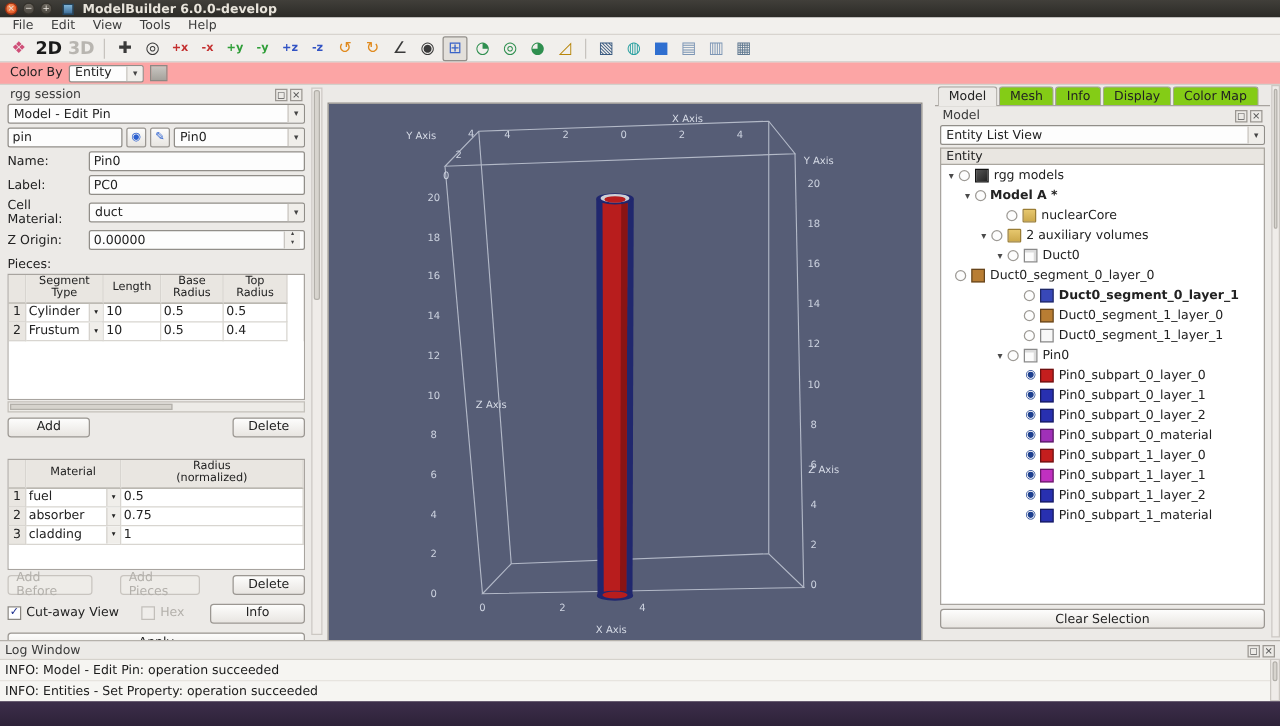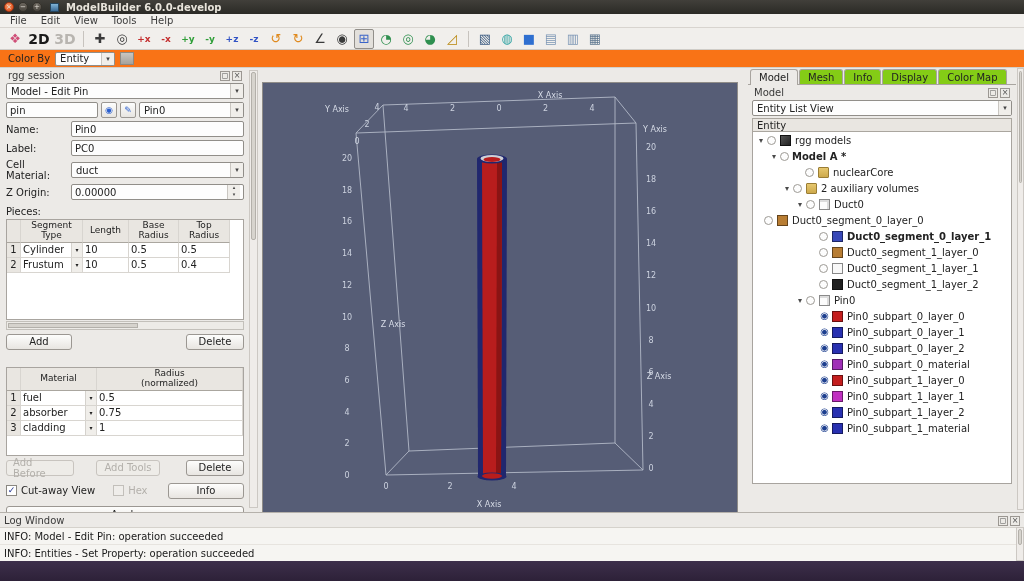--- a/index.html
+++ b/index.html
@@ -19,21 +19,21 @@
   .menu-item{padding:0 7px;color:#3c3c3c;}
 
   
   .toolbar{position:absolute;left:0;top:28px;width:100%;height:22px;background:#f1efec;border-bottom:1px solid #cfccc7;display:flex;align-items:center;padding-left:4px;}
   .tbtn{height:20px;min-width:20px;display:inline-flex;align-items:center;justify-content:center;font-size:13px;margin:0 1px;border:1px solid transparent;border-radius:2px;cursor:default;}
   .tbtn.tsmall{font-size:9px;font-weight:bold;}
   .tbtn.tbig{font-size:14px;font-weight:bold;color:#1a1a1a;min-width:24px;}
   .tbtn.tdis{color:#b8b5b0;}
   .tbtn.pressed{border-color:#928f8a;background:#e3e0db;}
   .tsep{width:1px;height:16px;background:#c7c3be;margin:0 5px;display:inline-block;}
-  .toolbar2{position:absolute;left:0;top:50px;width:100%;height:18px;background:#f97316;border-bottom:1px solid #d3d0ca;display:flex;align-items:center;padding-left:8px;gap:5px;}
+  .toolbar2{position:absolute;left:0;top:50px;width:100%;height:18px;background:#fca5a5;border-bottom:1px solid #d3d0ca;display:flex;align-items:center;padding-left:8px;gap:5px;}
   .rep-icon{width:14px;height:13px;background:linear-gradient(#c9c6c1,#a5a29c);border:1px solid #8c8984;}
 
   
   .combo{display:flex;align-items:center;background:#fdfdfd;border:1px solid #918e89;border-radius:2px;height:16px;padding-left:4px;overflow:hidden;white-space:nowrap;}
   .combo .arr{margin-left:auto;width:13px;align-self:stretch;border-left:1px solid #c9c6c1;display:flex;align-items:center;justify-content:center;font-size:7px;color:#444;background:#f0eeea;flex:none;}
   .tinput{background:#fdfdfd;border:1px solid #918e89;border-radius:2px;height:16px;display:flex;align-items:center;padding:0 3px;overflow:hidden;}
   .btn{background:linear-gradient(#fdfdfc,#e8e5e1);border:1px solid #9b9792;border-radius:3px;height:16px;display:inline-flex;align-items:center;justify-content:center;padding:0 6px;}
   .btn.disabled{color:#b3b0ab;border-color:#c8c4bf;background:#eeece8;}
   .cb{width:11px;height:11px;border:1px solid#8a8781;background:#fff;font-size:9px;line-height:9px;text-align:center;color:#1d2f8f;flex:none;}
   .cb.off{color:transparent;}
@@ -300,21 +300,21 @@
               <span class="carr">▾</span>
             </span>
             <span class="pcell">1</span>
           </div>
         </div>
       <div class="tfill" style="height:19px"></div>
     </div>
 
     <div class="btnrow">
       <span class="btn disabled" style="width:68px">Add Before</span>
-      <span class="btn disabled" style="width:64px;margin-left:22px">Add Tools</span>
+      <span class="btn disabled" style="width:64px;margin-left:22px">Add Pieces</span>
       <span class="btn" style="width:58px;margin-left:auto">Delete</span>
     </div>
 
     <div class="checkrow">
       <span class="cb">✓</span>
       <span>Cut-away View</span>
       <span class="cb off dis" style="margin-left:14px"></span>
       <span style="color:#b3b0ab">Hex</span>
       <span class="btn" style="width:76px;margin-left:auto">Info</span>
     </div>
@@ -459,26 +459,20 @@
             <span class="circ"></span>
             <span class="t-ico sw" style="background: rgb(184, 125, 51);"></span>
             <span class="tlabel">Duct0_segment_1_layer_0</span>
           </div>
           <div class="trow" style="padding-left: 55px;">
             <span class="arrowi"></span>
             <span class="circ"></span>
             <span class="t-ico sw" style="background: rgb(248, 248, 248);"></span>
             <span class="tlabel">Duct0_segment_1_layer_1</span>
           </div>
-          <div class="trow" style="padding-left: 55px;">
-            <span class="arrowi"></span>
-            <span class="circ"></span>
-            <span class="t-ico sw" style="background: rgb(32, 32, 32);"></span>
-            <span class="tlabel">Duct0_segment_1_layer_2</span>
-          </div>
           <div class="trow" style="padding-left: 42px;">
             <span class="arrowi">▾</span>
             <span class="circ"></span>
             <span class="t-ico boxi"></span>
             <span class="tlabel">Pin0</span>
           </div>
           <div class="trow" style="padding-left: 55px;">
             <span class="arrowi"></span>
             <span class="eye">◉</span>
             <span class="t-ico sw" style="background: rgb(196, 30, 30);"></span>
@@ -520,20 +514,21 @@
             <span class="t-ico sw" style="background: rgb(40, 48, 176);"></span>
             <span class="tlabel">Pin0_subpart_1_layer_2</span>
           </div>
           <div class="trow" style="padding-left: 55px;">
             <span class="arrowi"></span>
             <span class="eye">◉</span>
             <span class="t-ico sw" style="background: rgb(40, 48, 176);"></span>
             <span class="tlabel">Pin0_subpart_1_material</span>
           </div>
         </div>
+      <span class="btn clearsel">Clear Selection</span>
     </div>
   </div>
 
   <div class="vscroll" style="left:1017px;top:68px;width:7px;height:442px">
     <span class="vthumb" style="top:2px;height:112px"></span>
   </div>
 
   <div class="logwin">
     <div class="dock-header" style="padding:0 4px">
       <span>Log Window</span>

